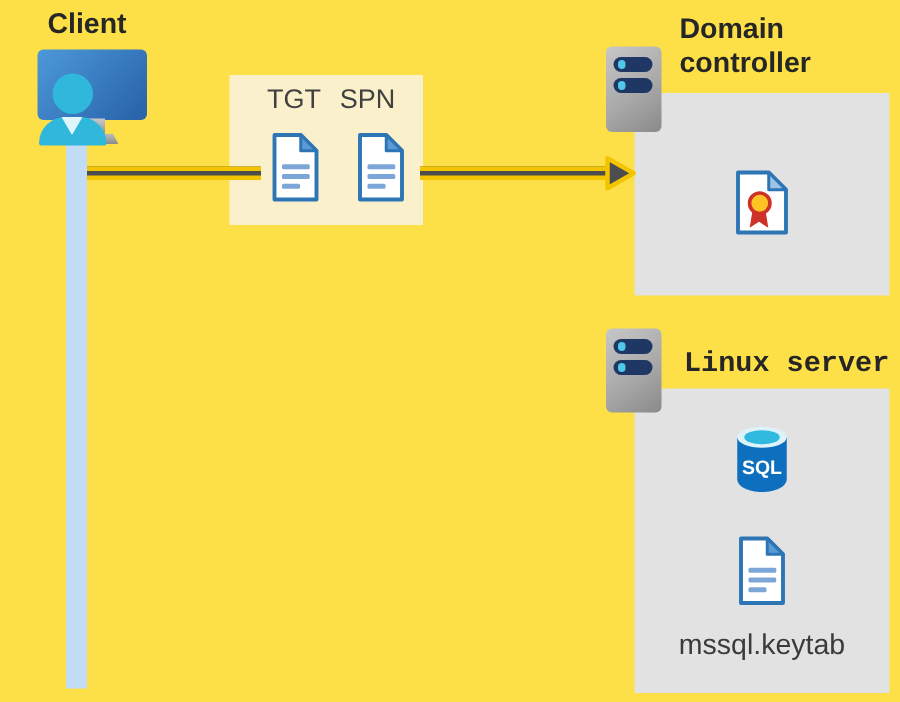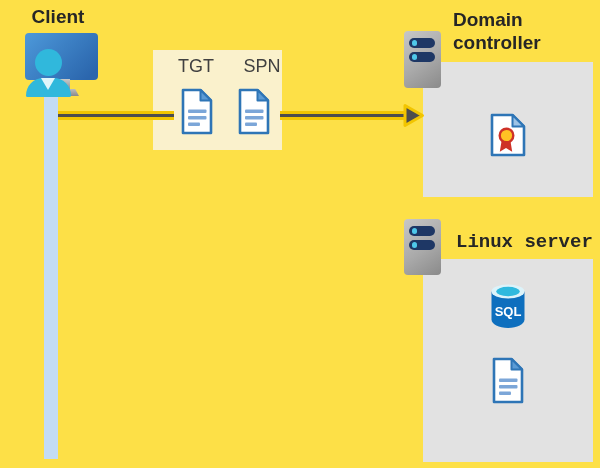--- a/index.html
+++ b/index.html
@@ -42,21 +42,21 @@
     clip-path:polygon(0 0,100% 0,50% 100%);
     background:#dff5fa;
   }
   .vline{
     left:44px;top:94px;width:14px;height:365px;
     background:var(--client-line-blue);
   }
   
   .ticket-box{left:153px;top:50px;width:129px;height:100px;background:var(--ticket-box-bg);z-index:1;}
   .tgt-label{left:170px;top:56px;width:52px;text-align:center;z-index:3;}
-  .spn-label{left:236px;top:56px;width:52px;text-align:center;z-index:3;}
+  .spn-label{left:219px;top:56px;width:52px;text-align:center;z-index:3;}
   .doc-icon{z-index:3;}
   .doc-tgt{left:180px;top:87px;}
   .doc-spn{left:237px;top:87px;}
   .arrow-seg{
     height:3px;background:var(--arrow-dark);
     border-top:3px solid var(--arrow-yellow);
     border-bottom:3px solid var(--arrow-yellow);
     z-index:2;
   }
   .arrow-left{left:58px;top:111px;width:116px;}
@@ -168,14 +168,15 @@
   </svg>
 
   <svg class="abs keytab-doc" width="34" height="49" viewBox="0 0 34 49">
     <path d="M3 3 H20.5 L31 13.5 V46 H3 Z" style="fill:#fff;stroke:var(--doc-blue);stroke-width:2.6;stroke-linejoin:round"></path>
     <path d="M20.5 3 V13.5 H31 Z" style="fill:var(--doc-fold-blue);stroke:var(--doc-blue);stroke-width:2;stroke-linejoin:round"></path>
     <rect x="8" y="22.5" width="18.5" height="3.4" rx="1" style="fill:var(--doc-line-blue)"></rect>
     <rect x="8" y="29" width="18.5" height="3.4" rx="1" style="fill:var(--doc-line-blue)"></rect>
     <rect x="8" y="35.5" width="12" height="3.4" rx="1" style="fill:var(--doc-line-blue)"></rect>
   </svg>
 
+  <div class="abs keytab-label">mssql.keytab</div>
 
 </div>
 
 </body></html>

